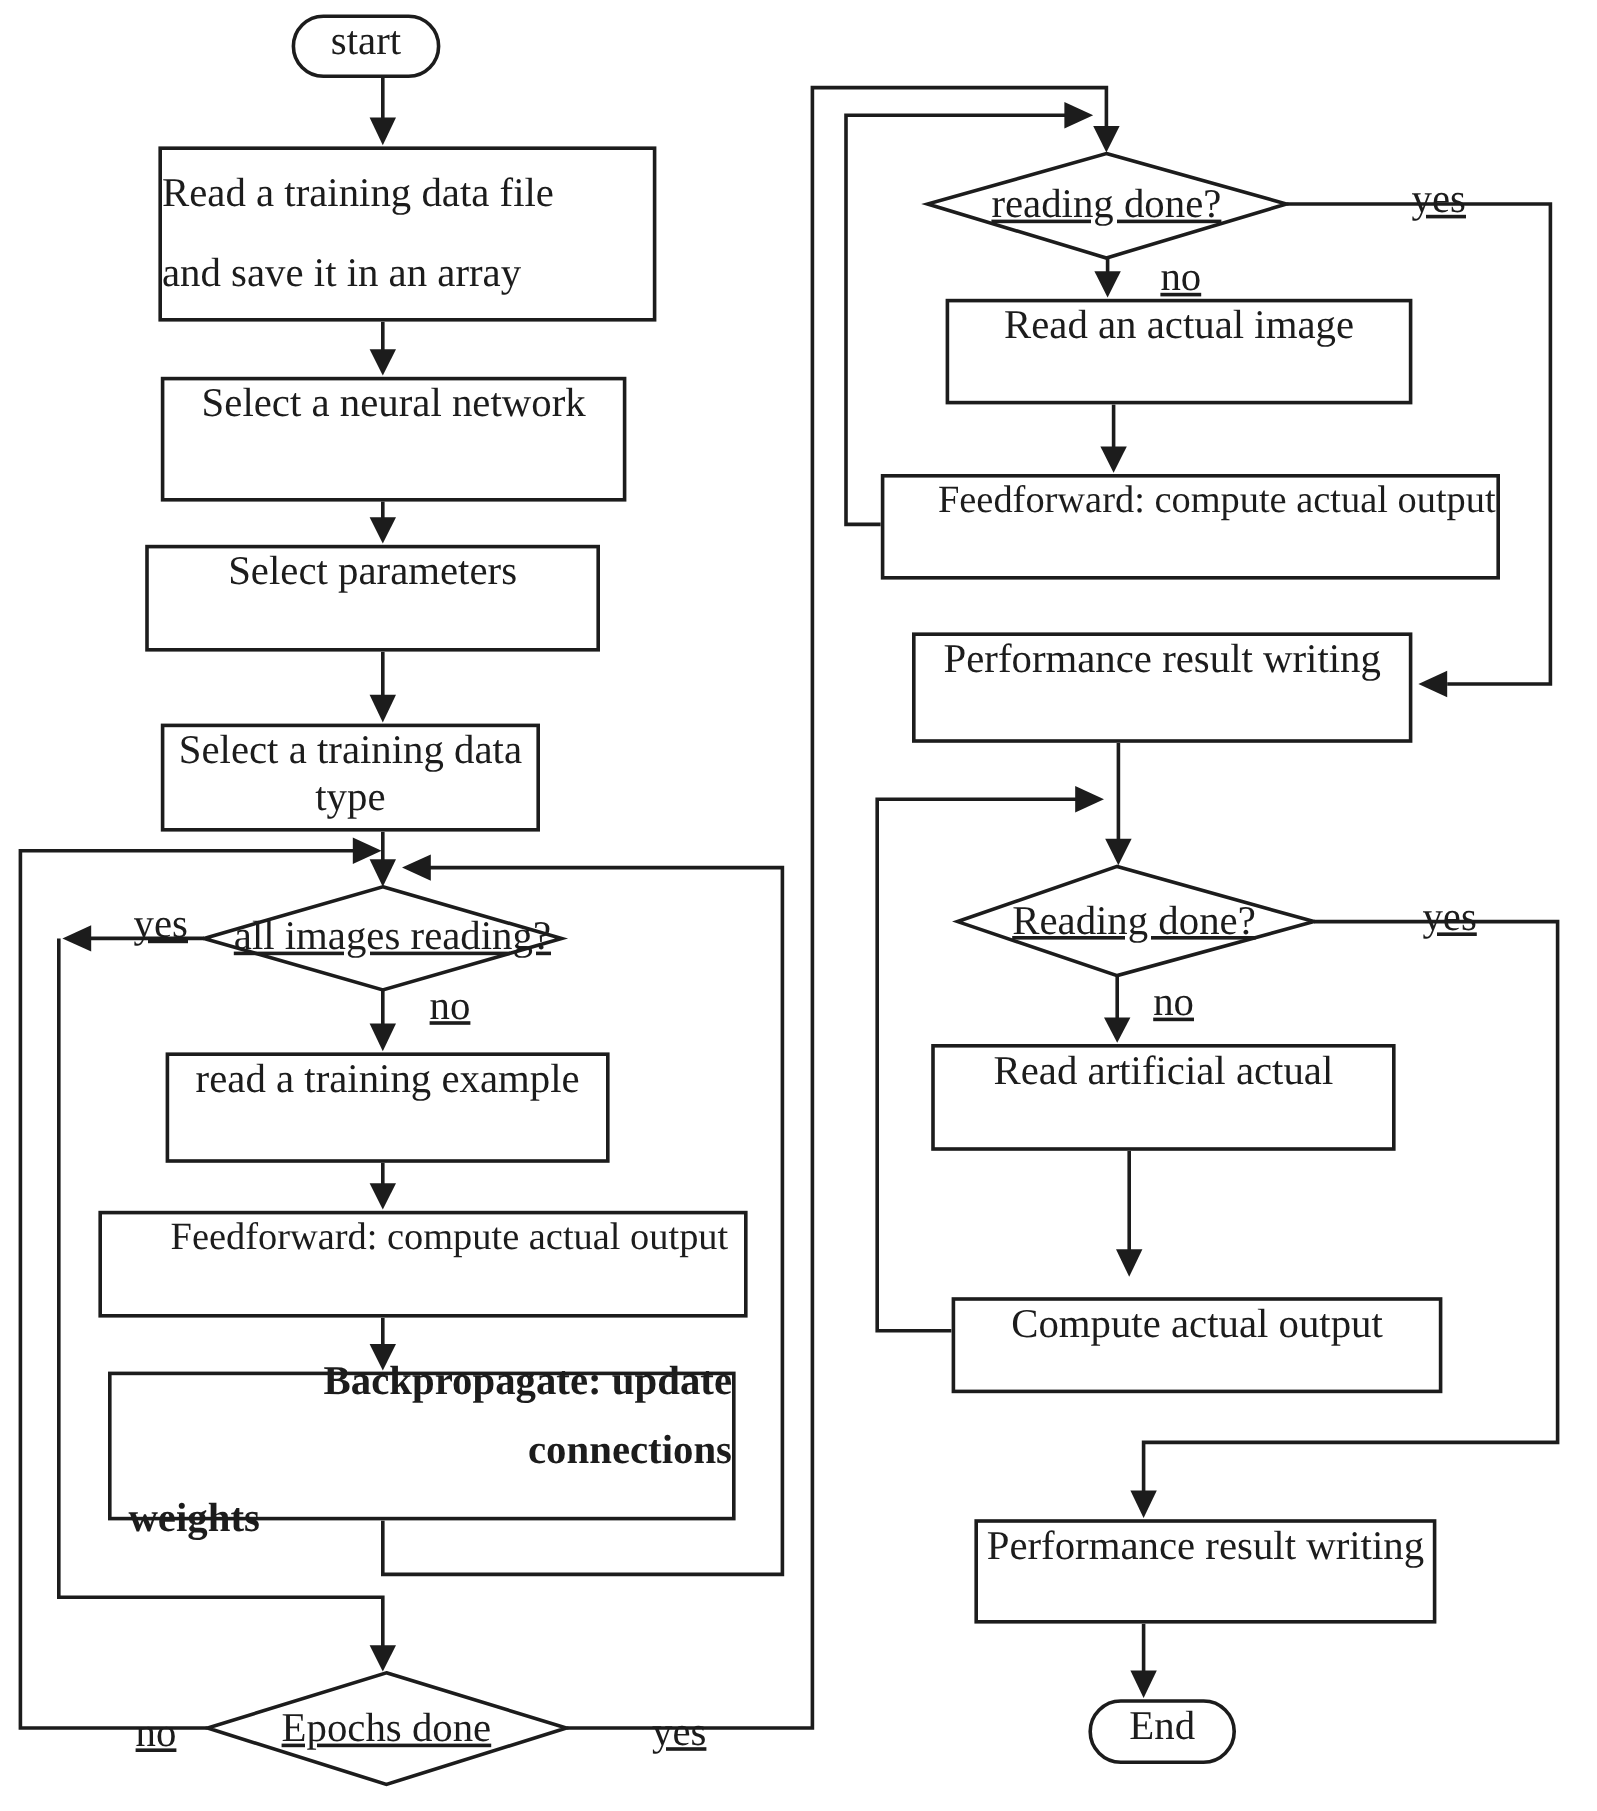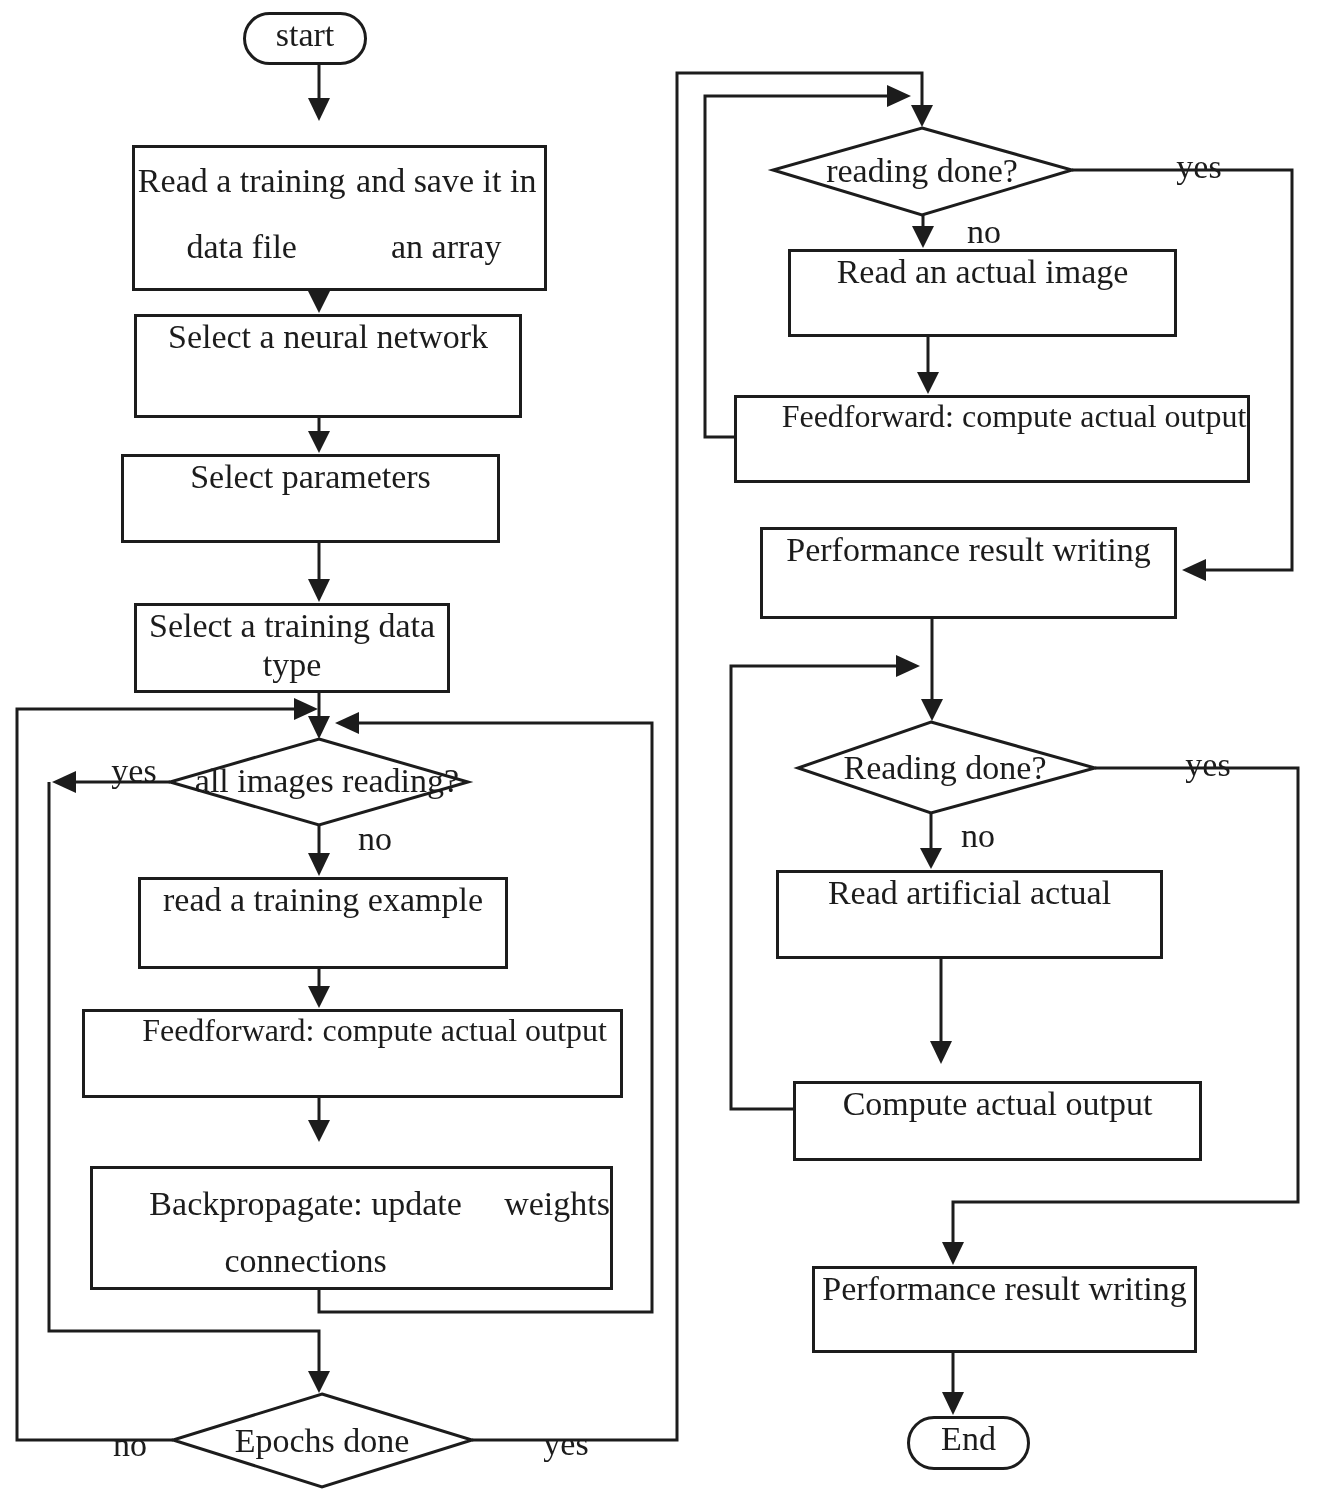--- a/index.html
+++ b/index.html
@@ -17,30 +17,31 @@
     box-sizing:border-box;
     display:flex;align-items:flex-start;justify-content:center;
     font-size:34px;line-height:1.15;
     color:#1c1c1c;
     background:#ffffff;
     text-align:center;
   }
   .box{border:3px solid #1c1c1c;}
   .terminator{border:3px solid #1c1c1c;border-radius:28px;}
   .nowrap{white-space:nowrap;font-size:32px;padding-left:44px;}
-  .two-lines{flex-direction:row;justify-content:center;margin-top:23px;}
+  .two-lines{flex-direction:column;justify-content:center;}
   .two-lines .ln{line-height:66px;}
-  .backprop-lines{align-items:flex-start;text-align:center;padding-left:14px;padding-top:6px;}
+  .backprop-lines{align-items:flex-start;text-align:right;padding-left:14px;padding-top:6px;font-weight:bold;}
   .backprop-lines .ln{line-height:57px;}
   .dlabel,.elabel{
     position:absolute;
     transform:translate(-50%,-50%);
     white-space:nowrap;
     font-size:34px;
     color:#1c1c1c;
+    text-decoration:underline;
   }
 </style>
 </head>
 <body>
 
 <div id="canvas">
 
   <svg id="edges" viewBox="0 0 1331 1509" stroke="#1c1c1c" stroke-width="3" fill="none">
 
     <path d="M319 65 L319 100"></path>

